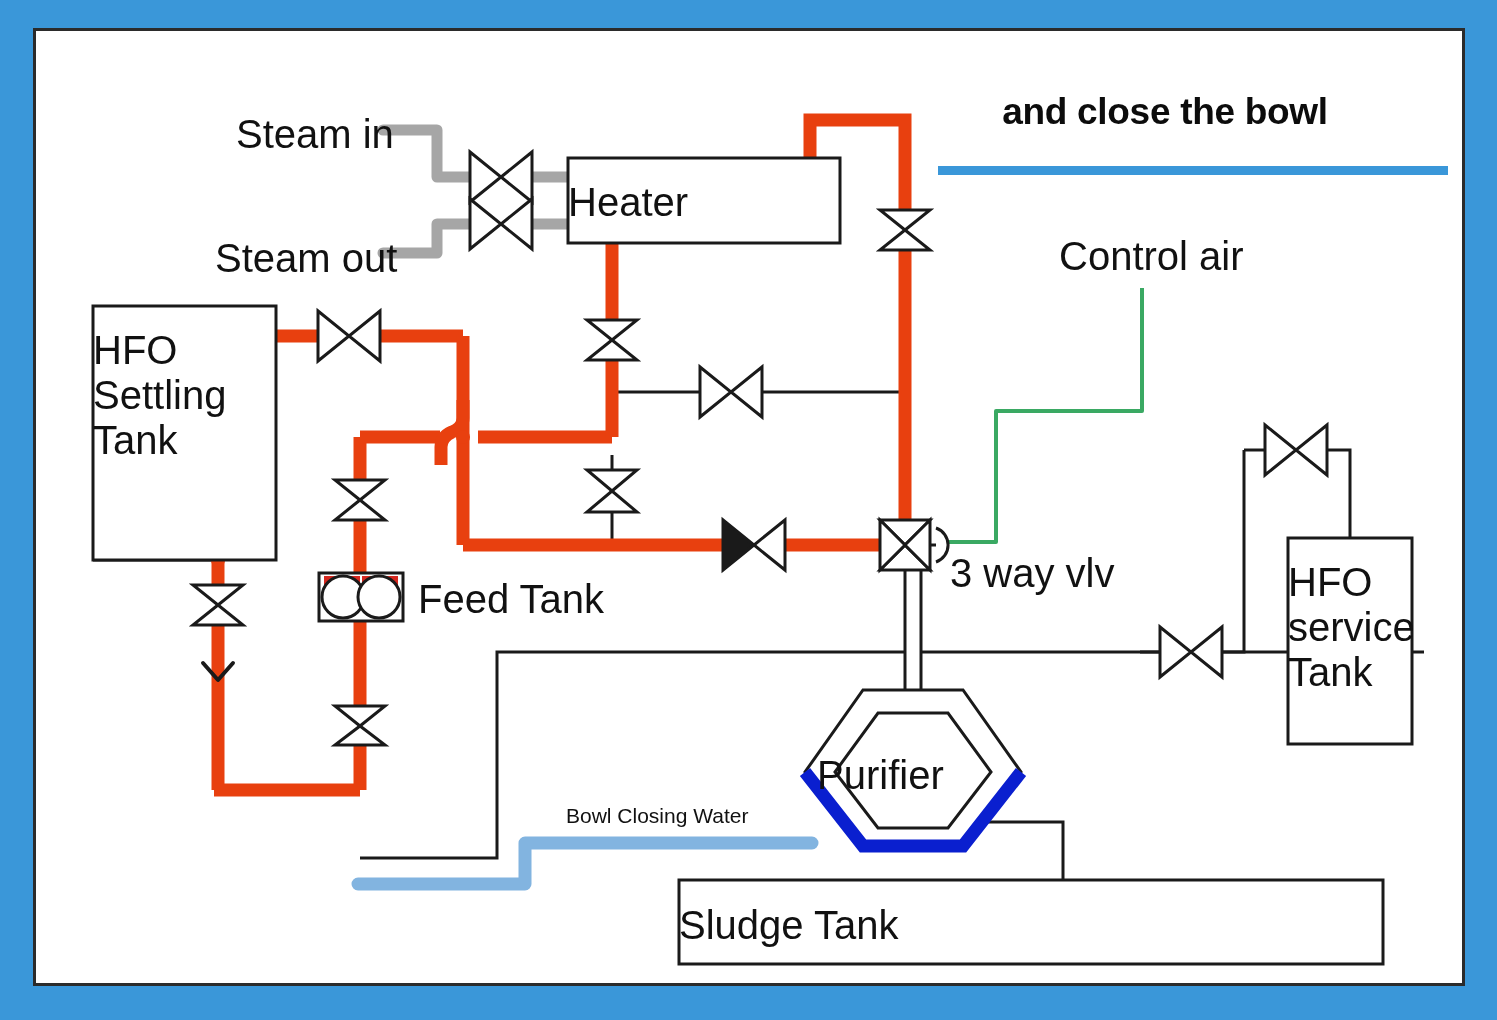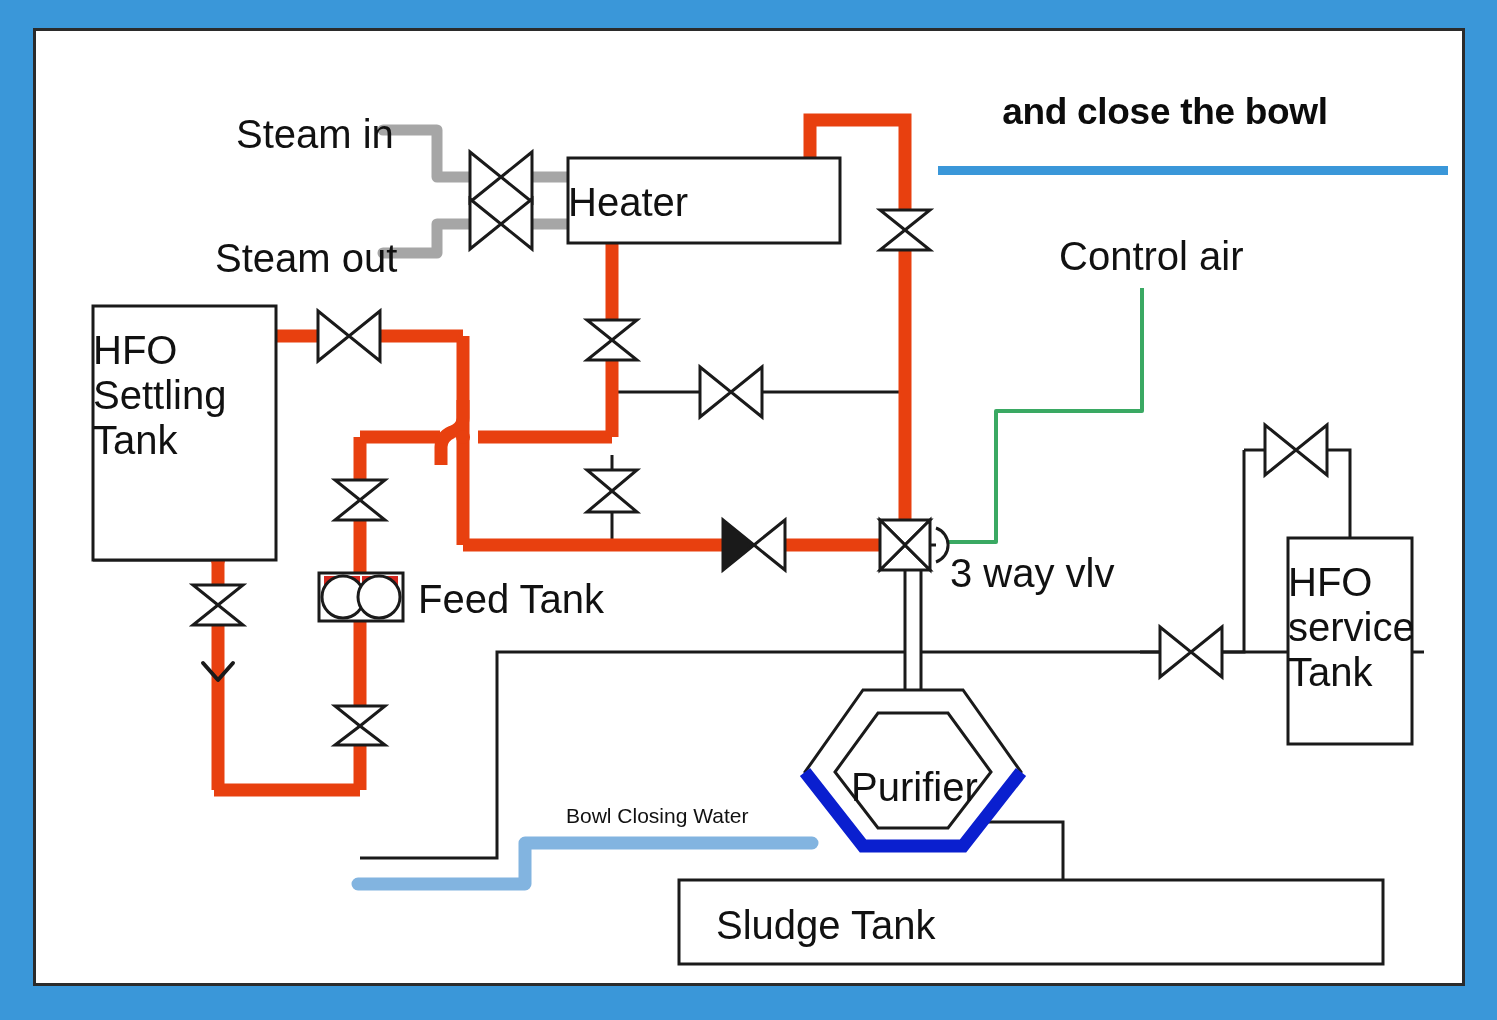--- a/index.html
+++ b/index.html
@@ -277,20 +277,20 @@
   <div class="lbl center" style="left:93px;top:328px;width:183px;"><span>HFO<br>Settling<br>Tank</span></div>
 
   <div class="lbl" style="left:418px;top:577px;">Feed Tank</div>
 
   <div class="lbl" style="left:1059px;top:234px;">Control air</div>
 
   <div class="lbl" style="left:950px;top:551px;">3 way vlv</div>
 
   <div class="lbl center" style="left:1288px;top:560px;width:124px;"><span>HFO<br>service<br>Tank</span></div>
 
-  <div class="lbl" style="left:851px;top:753px;margin-top:12px;">Purifier</div>
+  <div class="lbl" style="left:817px;top:753px;">Purifier</div>
 
   <div class="lbl small" style="left:566px;top:796px;">Bowl Closing Water</div>
 
 
-  <div class="lbl center" style="left:716px;top:903px;width:704px;">Sludge Tank</div>
+  <div class="lbl center" style="left:679px;top:903px;width:704px;">Sludge Tank</div>
 
 </div>
 
 </body></html>

